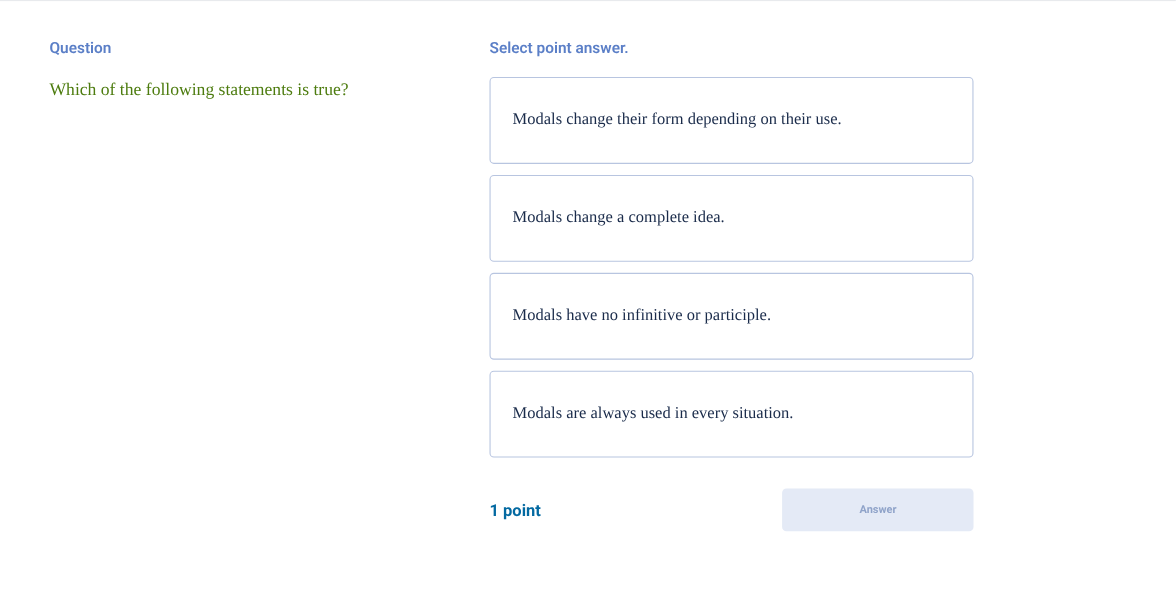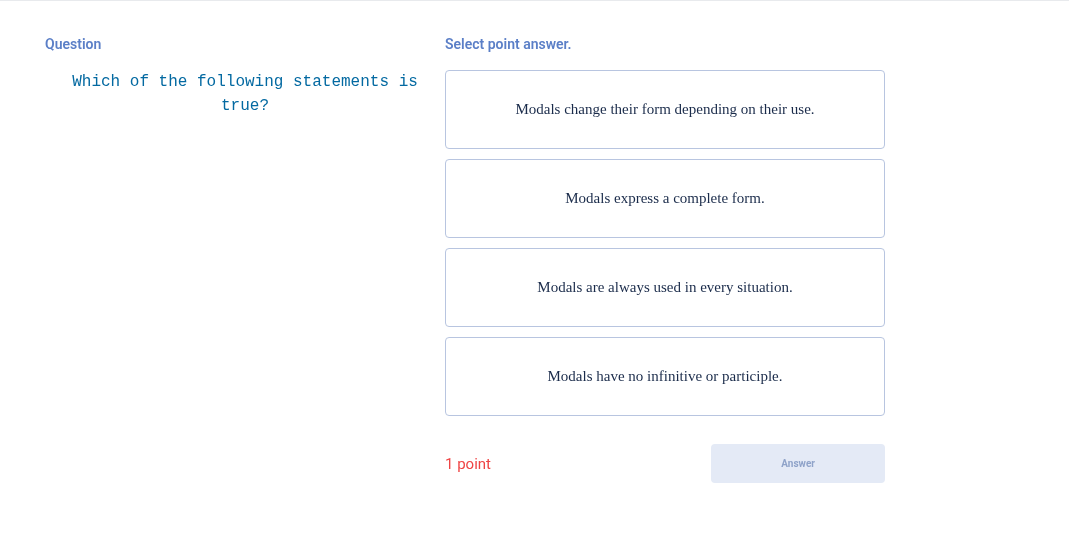--- a/index.html
+++ b/index.html
@@ -26,50 +26,48 @@
       flex: 1;
       max-width: 440px;
     }
     .section-label {
       color: #5b7fc7;
       font-weight: 600;
       font-size: 14px;
       margin-bottom: 18px;
     }
     .question-text {
-      color: #0369a1;
+      color: #4d7c0f;
       font-size: 16px;
-      font-family: Liberation Mono, monospace;
+      font-family: Liberation Serif, serif;
       line-height: 1.5;
-      text-align: center;
     }
     .answer-option {
       border: 1px solid #b8c5e0;
       border-radius: 4px;
       padding: 28px 20px;
       margin-bottom: 10px;
       cursor: pointer;
       background: #ffffff;
-      text-align: center;
     }
     .answer-text {
       color: #1a2b4a;
       font-size: 15px;
       font-family: Georgia, "Times New Roman", serif;
       line-height: 1.4;
     }
     .footer-row {
       display: flex;
       justify-content: space-between;
       align-items: center;
       margin-top: 28px;
     }
     .points-label {
-      color: #ef4444;
-      font-weight: 400;
+      color: #0369a1;
+      font-weight: 700;
       font-size: 15px;
     }
     .answer-button {
       background: #e4eaf6;
       color: #8fa3c9;
       font-weight: 700;
       font-size: 10px;
       border: none;
       border-radius: 4px;
       padding: 14px 70px;
@@ -85,27 +83,27 @@
     <div class="section-label">Question</div>
     <div class="question-text">Which of the following statements is true?</div>
   </div>
   <div class="right-column">
     <div class="section-label">Select point answer.</div>
 
     <div class="answer-option">
       <div class="answer-text">Modals change their form depending on their use.</div>
     </div>
     <div class="answer-option">
-      <div class="answer-text">Modals express a complete form.</div>
+      <div class="answer-text">Modals change a complete idea.</div>
+    </div>
+    <div class="answer-option">
+      <div class="answer-text">Modals have no infinitive or participle.</div>
     </div>
     <div class="answer-option">
       <div class="answer-text">Modals are always used in every situation.</div>
-    </div>
-    <div class="answer-option">
-      <div class="answer-text">Modals have no infinitive or participle.</div>
     </div>
 
     <div class="footer-row">
       <div class="points-label">1 point</div>
       <button class="answer-button">Answer</button>
     </div>
   </div>
 </div>
 
 </body></html>

